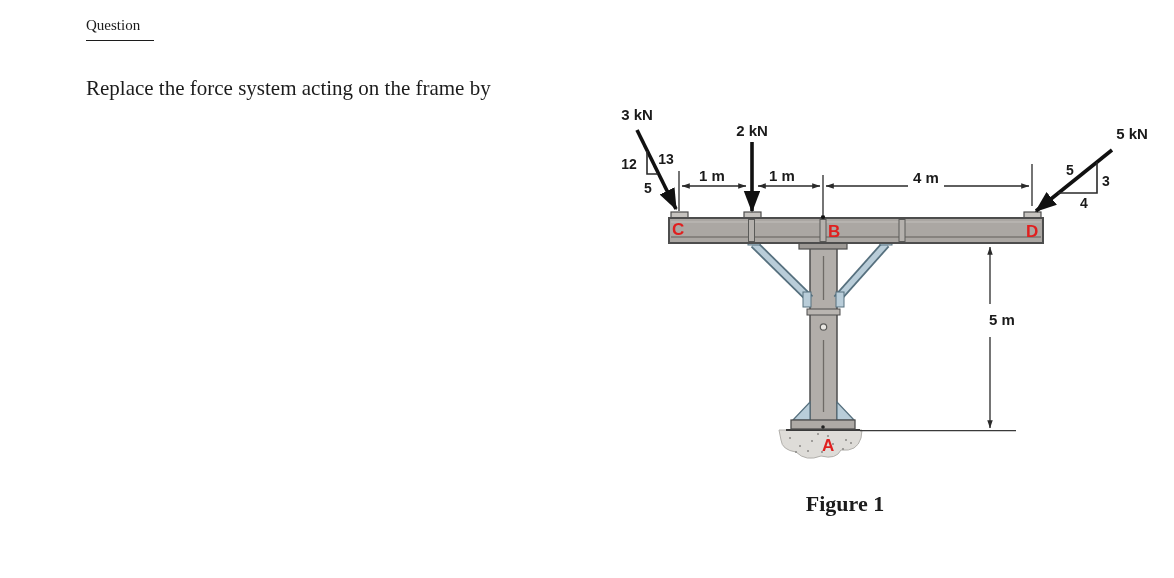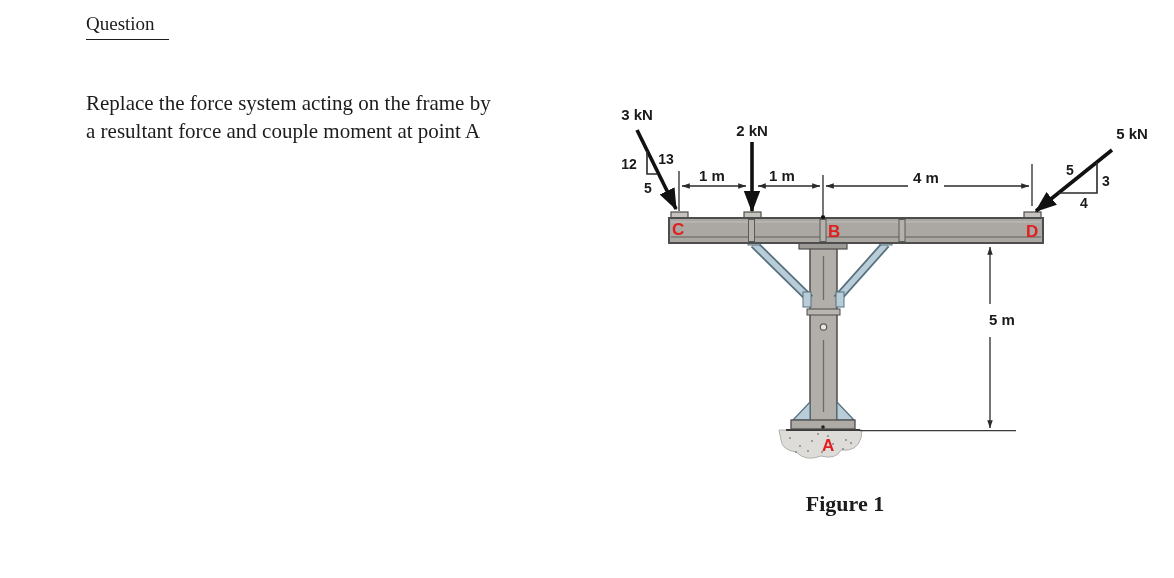--- a/index.html
+++ b/index.html
@@ -1,40 +1,39 @@
 <!DOCTYPE html>
 <html><head>
 <meta charset="utf-8">
 <style>
   html,body{margin:0;padding:0;background:#ffffff;}
   .page{position:relative;width:1174px;height:578px;background:#ffffff;overflow:hidden;
         font-family:"Liberation Serif", serif;color:#1c1c1c;}
   .question{position:absolute;left:86px;top:9px;width:500px;font-size:21px;line-height:28px;}
   .q-heading{display:inline-block;border-bottom:1.7px solid #1c1c1c;padding-right:14px;
-             padding-bottom:1px;font-size:19px;}
-  .q-body{margin-top:49px;}
+             padding-bottom:1px;font-size:15px;}
+  .q-body{margin-top:33px;}
   .q-body .bold{font-weight:bold;}
   .fig-svg{position:absolute;left:0;top:0;}
   .fig-caption{position:absolute;left:780px;top:491px;width:130px;text-align:center;
                font-size:22px;font-weight:bold;font-family:"Liberation Serif", serif;}
   text{font-family:"Liberation Sans", sans-serif;font-weight:bold;fill:#1a1a1a;}
   .flabel{font-size:15px;}
   .slabel{font-size:14px;}
   .plabel{font-size:17px;fill:#e01f1f;}
 </style>
 </head>
 <body>
 
 <div class="page">
 
   <div class="question">
     <span class="q-heading">Question</span>
     <div class="q-body">
       <div>Replace the force system acting on the frame by</div>
-      <div>a resultant force and couple moment at point A</div>
     </div>
   </div>
 
   <svg class="fig-svg" width="1174" height="578" viewBox="0 0 1174 578">
     <defs>
       <marker id="mF" markerWidth="7" markerHeight="6" refX="5.6" refY="2.3" orient="auto" markerUnits="strokeWidth">
         <path d="M0,0 L6,2.3 L0,4.6 Z" fill="#111111"></path>
       </marker>
       <marker id="mD" markerWidth="8" markerHeight="6" refX="6" refY="2.1" orient="auto" markerUnits="strokeWidth">
         <path d="M0,0 L6.2,2.1 L0,4.2 Z" fill="#2a2a2a"></path>

